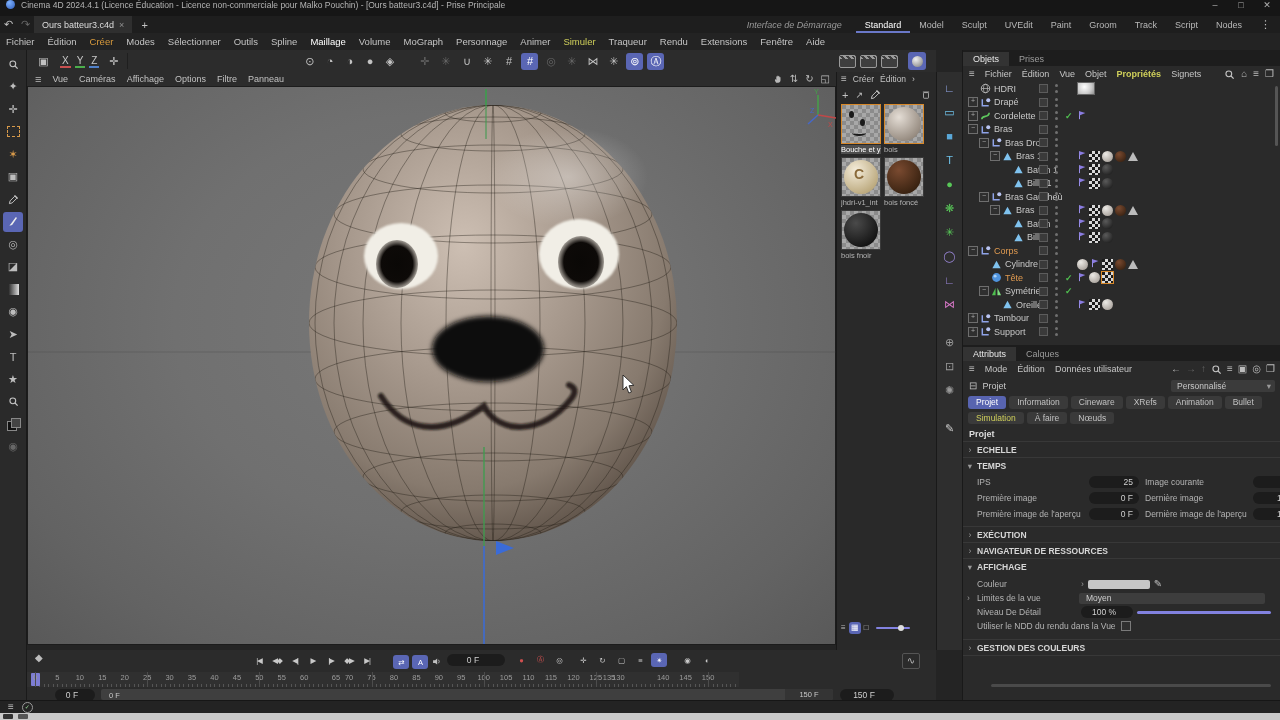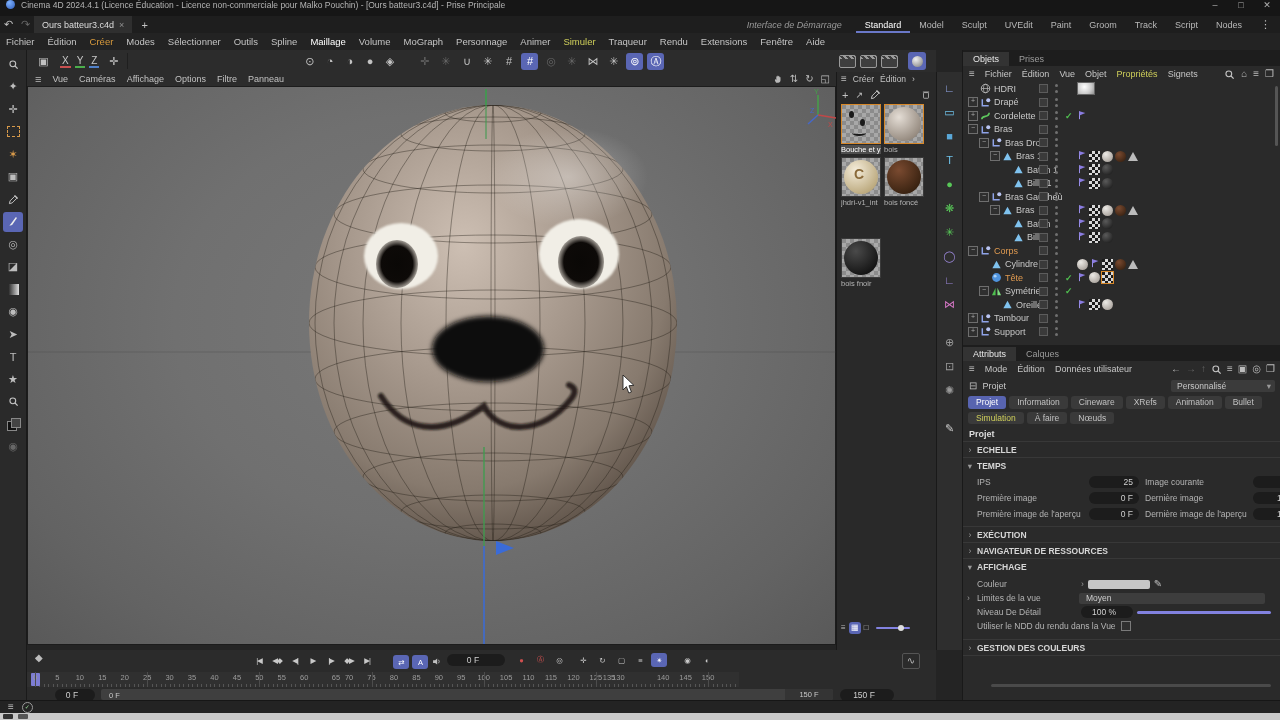--- a/index.html
+++ b/index.html
@@ -379,21 +379,21 @@
             <div style="position: absolute; left: 12px; top: 8px; font-size: 14px; font-weight: bold; color: rgb(138, 106, 58);">C</div>
           </div>
           <div class="matlbl">jhdri-v1_int</div>
         </div>
         <div class="mat" style="left: 47px; top: 53px;">
           <div class="thumb">
             <div class="sph" style="background: radial-gradient(circle at 35% 30%, rgb(122, 74, 48), rgb(53, 32, 15) 80%, rgb(29, 16, 6));"></div>
           </div>
           <div class="matlbl">bois foncé</div>
         </div>
-        <div class="mat" style="left: 4px; top: 106px; margin-top: 28px;">
+        <div class="mat" style="left: 4px; top: 106px;">
           <div class="thumb">
             <div class="sph" style="background: radial-gradient(circle at 35% 30%, rgb(74, 74, 74), rgb(17, 17, 17) 80%, rgb(0, 0, 0));"></div>
           </div>
           <div class="matlbl">bois fnoir</div>
         </div>
       </div>
     <div style="position:absolute;left:0;bottom:16px;width:100%;display:flex;align-items:center;gap:3px;padding-left:4px;box-sizing:border-box">
       <span class="ico" style="font-size:8px">≡</span>
       <span class="ico actv" style="font-size:8px;width:12px;height:12px">▦</span>
       <span class="ico" style="font-size:8px">□</span>
@@ -425,21 +425,21 @@
         <span class="ptab on">Objets</span>
         <span class="ptab">Prises</span>
       </div>
     <div class="pmenu">
       <span class="ico">≡</span>
       <span id="objmenuitems" style="display:flex;gap:10px">
           <span>Fichier</span>
           <span>Édition</span>
           <span>Vue</span>
           <span>Objet</span>
-          <span style="color: rgb(207, 207, 90);">Propriétés</span>
+          <span style="color: rgb(207, 207, 90); font-weight: bold;">Propriétés</span>
           <span>Signets</span>
         </span>
       <span style="position:absolute;right:6px;display:flex;gap:6px">
         <span class="ico" id="objmag">
             <svg viewBox="0 0 16 16" width="11" height="11">
               <circle cx="7" cy="7" r="4.2" fill="none" stroke="#c4c4c4" stroke-width="1.6"></circle>
               <line x1="10.2" y1="10.2" x2="14" y2="14" stroke="#c4c4c4" stroke-width="1.8"></line>
             </svg>
           </span>
         <span class="ico">⌂</span>

